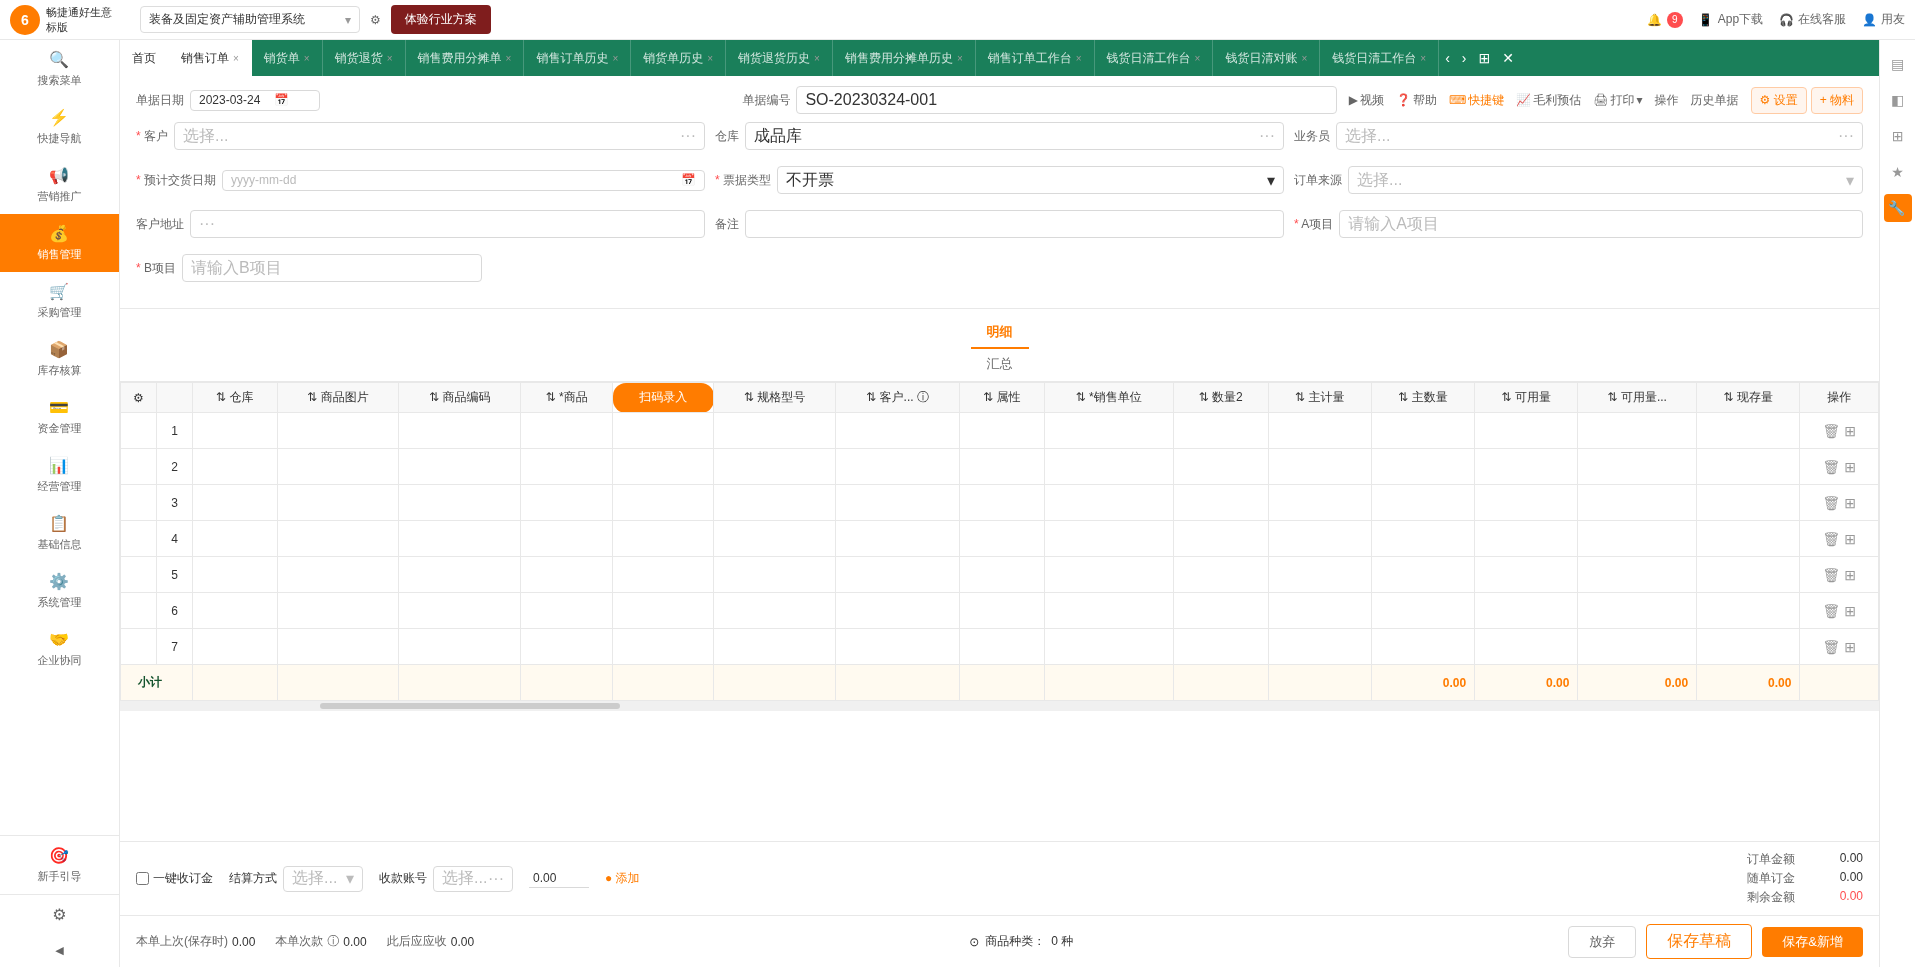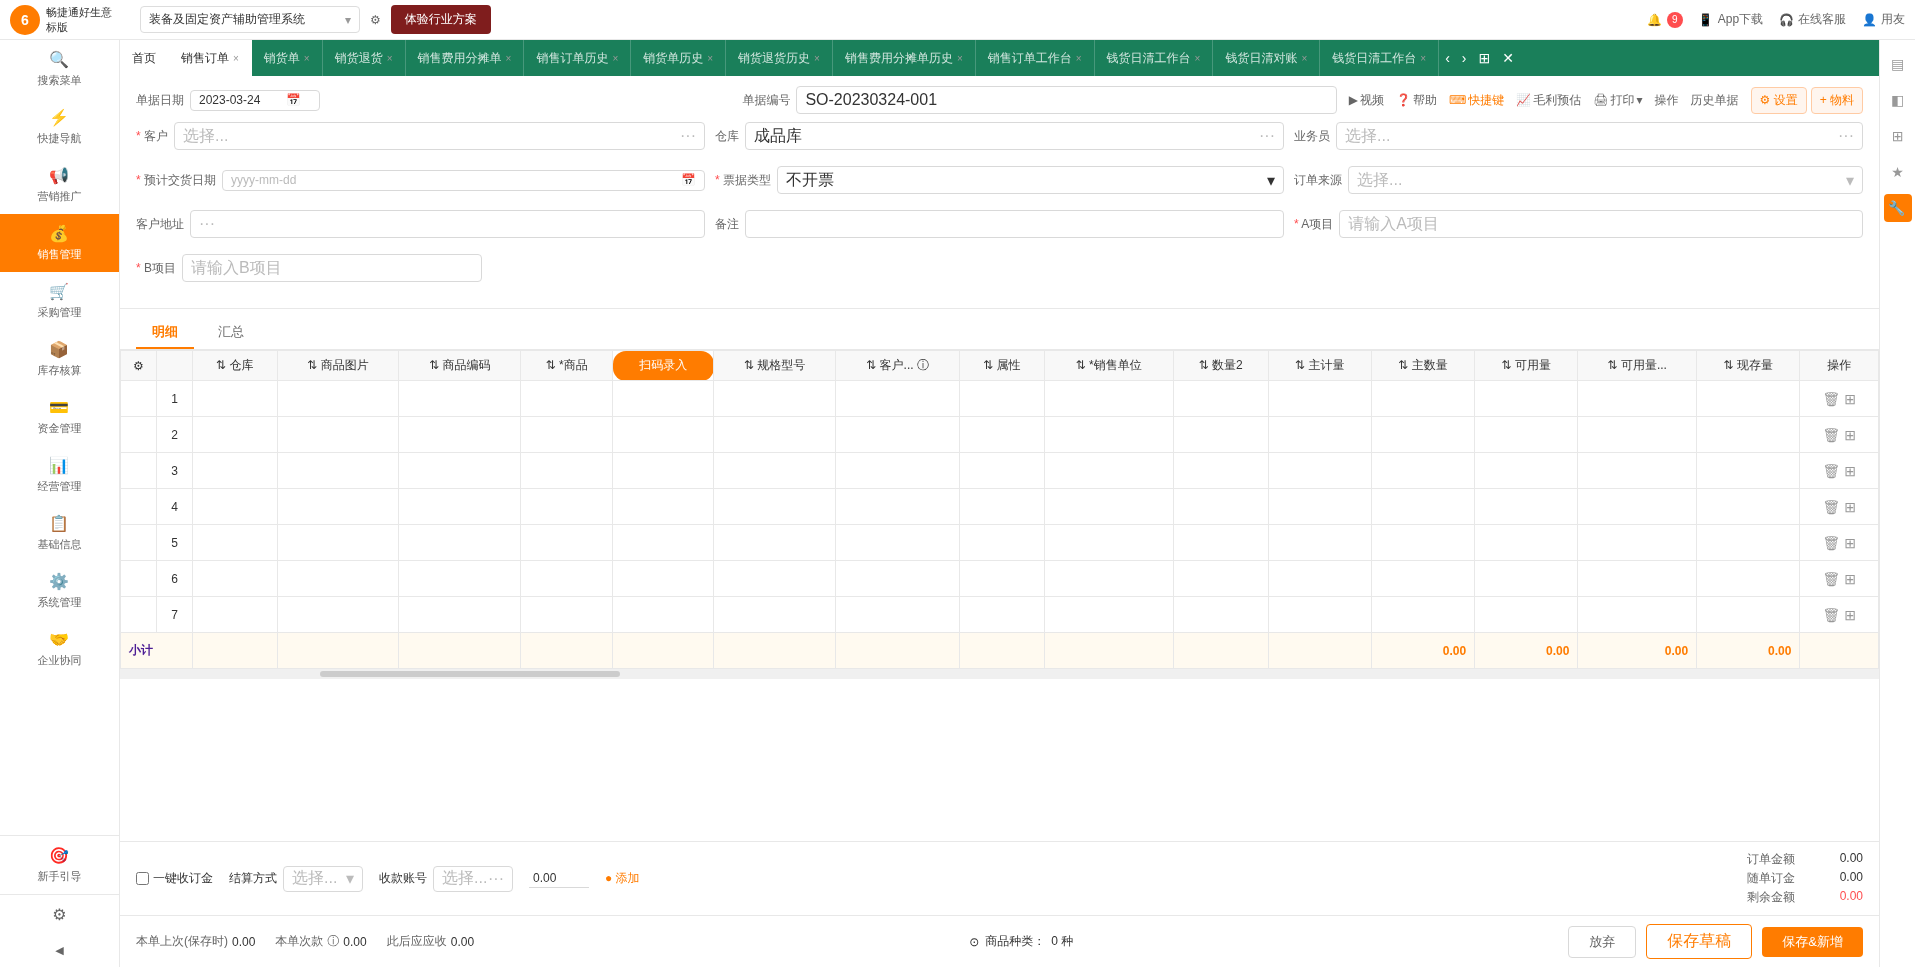--- a/index.html
+++ b/index.html
@@ -38,41 +38,41 @@
     
     
     .form-area { background: #fff; padding: 10px 16px; border-bottom: 1px solid #e8e8e8; }
     .form-header-right { margin-left: auto; display: flex; align-items: center; gap: 12px; }
     .form-row { display: flex; align-items: center; margin-bottom: 16px; gap: 10px; flex-wrap: wrap; }
     .form-field { display: flex; align-items: center; gap: 6px; flex: 1; }
     .form-label { color: #666; white-space: nowrap; font-size: 12px; }
     .form-input { border: 1px solid #d9d9d9; border-radius: 4px; padding: 4px 8px; font-size: 16px; color: #333; min-width: 120px; flex: 1; background: #fff; cursor: pointer; display: flex; align-items: center; justify-content: space-between; height: 28px; }
     .form-input.placeholder { color: #bbb; }
     .form-input-text { color: #333; }
-    .date-input { display: flex; align-items: center; gap: 20px; border: 1px solid #d9d9d9; border-radius: 4px; padding: 4px 8px; height: 21px; min-width: 130px; }
+    .date-input { display: flex; align-items: center; gap: 8px; border: 1px solid #d9d9d9; border-radius: 4px; padding: 4px 8px; height: 21px; min-width: 130px; }
     .action-btn { font-size: 12px; color: #666; cursor: pointer; display: flex; align-items: center; gap: 2px; }
     .action-btn.orange { color: #ff7c00; }
     
     
-    .content-tabs { display: flex; align-items: center; padding: 8px 16px 0; background: #fff; border-bottom: 1px solid #e8e8e8; gap: 8px; }
+    .content-tabs { display: flex; align-items: center; padding: 8px 16px 0; background: #fff; border-bottom: 1px solid #e8e8e8; gap: 0; flex-direction: column; }
     .content-tab { padding: 6px 16px; font-size: 13px; cursor: pointer; color: #666; border-bottom: 2px solid transparent; }
     .content-tab.active { color: #ff7c00; border-bottom: 2px solid #ff7c00; font-weight: bold; }
     
     
     .table-container { flex: 1; overflow: auto; background: #fff; }
     .data-table { width: 100%; border-collapse: collapse; min-width: 1200px; }
     .data-table th { background: #f8f8f8; border: 1px solid #e8e8e8; padding: 6px 8px; font-size: 12px; color: #333; font-weight: normal; white-space: nowrap; text-align: center; position: sticky; top: 0; z-index: 1; }
     .data-table td { border: 1px solid #e8e8e8; padding: 6px 8px; font-size: 12px; color: #333; height: 36px; }
     .row-num { color: #999; text-align: center; }
     .col-actions { display: flex; gap: 4px; justify-content: center; }
     .icon-btn { color: #999; cursor: pointer; font-size: 14px; }
     
     
     .summary-row td { background: #fffaf0; font-weight: bold; color: #ff7c00; }
-    .summary-row td:first-child { color: #4c1d95; padding-left: 8px; }
+    .summary-row td:first-child { color: #14532d; padding-left: 17px; }
     
     
     .footer { background: #fff; border-top: 1px solid #e8e8e8; }
     .footer-top { display: flex; align-items: center; padding: 8px 16px; gap: 16px; }
     .checkbox-item { display: flex; align-items: center; gap: 4px; font-size: 12px; cursor: pointer; }
     .footer-field { display: flex; align-items: center; gap: 6px; font-size: 12px; }
     .amount-input { border: none; border-bottom: 1px solid #d9d9d9; padding: 2px 4px; width: 60px; color: #333; }
     .add-btn { color: #ff7c00; cursor: pointer; font-size: 12px; }
     .footer-summary { margin-left: auto; text-align: right; }
     .summary-line { display: flex; justify-content: flex-end; gap: 8px; font-size: 12px; color: #333; padding: 1px 0; }

